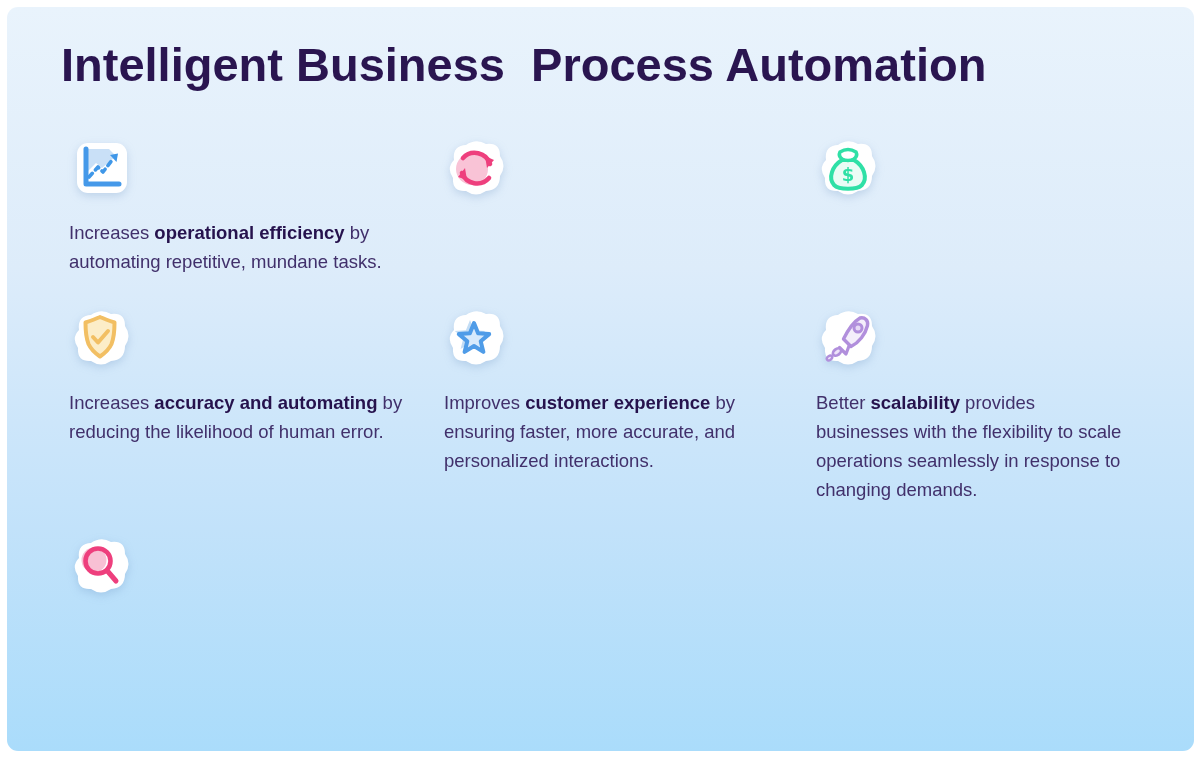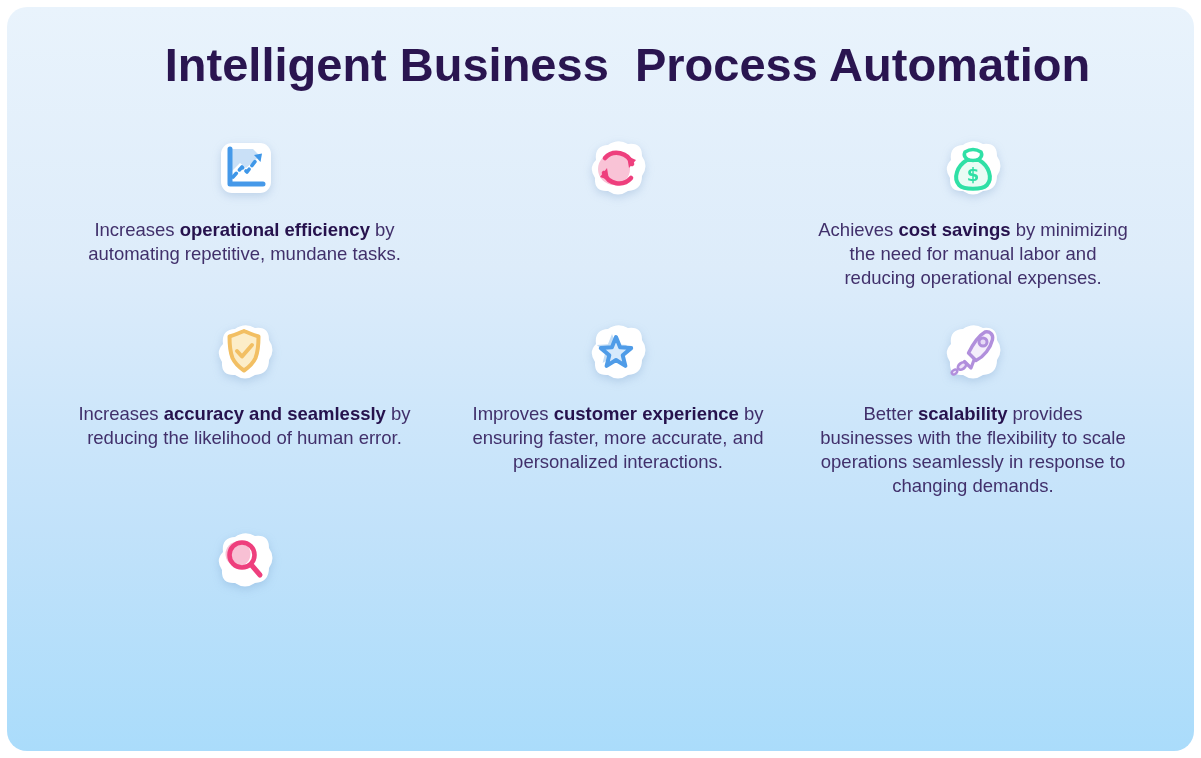--- a/index.html
+++ b/index.html
@@ -5,23 +5,22 @@
   html,body{
     margin:0; padding:0;
     width:1201px; height:758px;
     background:#ffffff;
     font-family:"Liberation Sans", sans-serif;
     overflow:hidden;
   }
   .board{
     position:absolute;
     left:7px; top:7px; right:7px; bottom:7px;
-    border-radius:20px;
+    border-radius:11px;
     background:linear-gradient(180deg,#e9f3fc 0%,#ddecfa 35%,#c2e2fa 70%,#aadcfb 100%);
-    text-align:center;
   }
   .title{
     margin:30px 0 0 54px;
     font-size:47px;
     font-weight:700;
     letter-spacing:0px;
     color:#2a1550;
     white-space:pre;
   }
   .grid{
@@ -36,21 +35,21 @@
     height:64px;
     margin-bottom:18px;
   }
   .icon-wrap svg{
     filter:drop-shadow(0 3px 4px rgba(100,140,190,0.28));
   }
   .card p{
     margin:0;
     max-width:352px;
     font-size:18.5px;
-    line-height:24px;
+    line-height:29px;
     color:#41306b;
   }
   .card p strong{
     color:#26124d;
     font-weight:700;
   }
 </style>
 </head>
 <body>
 
@@ -88,32 +87,31 @@
 
     <div class="card">
       <div class="icon-wrap">
         <svg width="64" height="64" viewBox="0 0 64 64">
           <path d="M10,24 Q8,10 22,9 Q32,2 42,8 Q56,6 56,20 Q63,30 56,40 Q56,54 42,55 Q32,62 22,55 Q8,56 9,42 Q2,32 10,24 Z" fill="#ffffff"></path>
           <path d="M26,24 C16,30 12,42 18,49 C23,54 41,54 46,49 C52,42 48,30 38,24 Z" fill="#eafcf5" stroke="#2fe0a6" stroke-width="4" stroke-linejoin="round"></path>
           <path d="M24,16 Q32,11 40,16 Q42,20 38,23 Q32,26 26,23 Q22,20 24,16 Z" fill="#ffffff" stroke="#2fe0a6" stroke-width="3.6" stroke-linejoin="round"></path>
           <text x="32" y="45" text-anchor="middle" font-family="'DejaVu Sans', sans-serif" font-size="18" font-weight="bold" fill="#2fe0a6">$</text>
         </svg>
       </div>
-      <p><span>Achieves </span><strong>cost savings</strong><span> by minimizing the need for manual labor and reducing operational expenses.</span></p>
     </div>
 
     <div class="card">
       <div class="icon-wrap">
         <svg width="64" height="64" viewBox="0 0 64 64">
           <path d="M10,24 Q8,10 22,9 Q32,2 42,8 Q56,6 56,20 Q63,30 56,40 Q56,54 42,55 Q32,62 22,55 Q8,56 9,42 Q2,32 10,24 Z" fill="#ffffff"></path>
           <path d="M31,11 C36,13 42,15.5 45.5,16.5 C45.5,24 45.3,31 42.5,38 C39.5,44.5 34,48.5 31,50.5 C28,48.5 22.5,44.5 19.5,38 C16.7,31 16.5,24 16.5,16.5 C20,15.5 26,13 31,11 Z" fill="#fcedc8" stroke="#f2bf63" stroke-width="4" stroke-linejoin="round"></path>
           <path d="M24,31 L29,36.5 L39,25" fill="none" stroke="#f2bf63" stroke-width="4" stroke-linecap="round" stroke-linejoin="round"></path>
         </svg>
       </div>
-      <p><span>Increases </span><strong>accuracy and seamlessly</strong><span> by reducing the likelihood of human error.</span></p>
+      <p><span>Increases </span><strong>accuracy and automating</strong><span> by reducing the likelihood of human error.</span></p>
     </div>
 
     <div class="card">
       <div class="icon-wrap">
         <svg width="64" height="64" viewBox="0 0 64 64">
           <path d="M10,24 Q8,10 22,9 Q32,2 42,8 Q56,6 56,20 Q63,30 56,40 Q56,54 42,55 Q32,62 22,55 Q8,56 9,42 Q2,32 10,24 Z" fill="#ffffff"></path>
           <polygon points="30,17 34.1,27.3 45.2,28.1 36.7,35.2 39.4,45.9 30,40 20.6,45.9 23.3,35.2 14.8,28.1 25.9,27.3" transform="translate(-4,-3)" fill="#c3ddf5"></polygon>
           <polygon points="30,17 34.1,27.3 45.2,28.1 36.7,35.2 39.4,45.9 30,40 20.6,45.9 23.3,35.2 14.8,28.1 25.9,27.3" fill="#d7eafc" stroke="#4f9ce8" stroke-width="4" stroke-linejoin="round"></polygon>
         </svg>
       </div>

